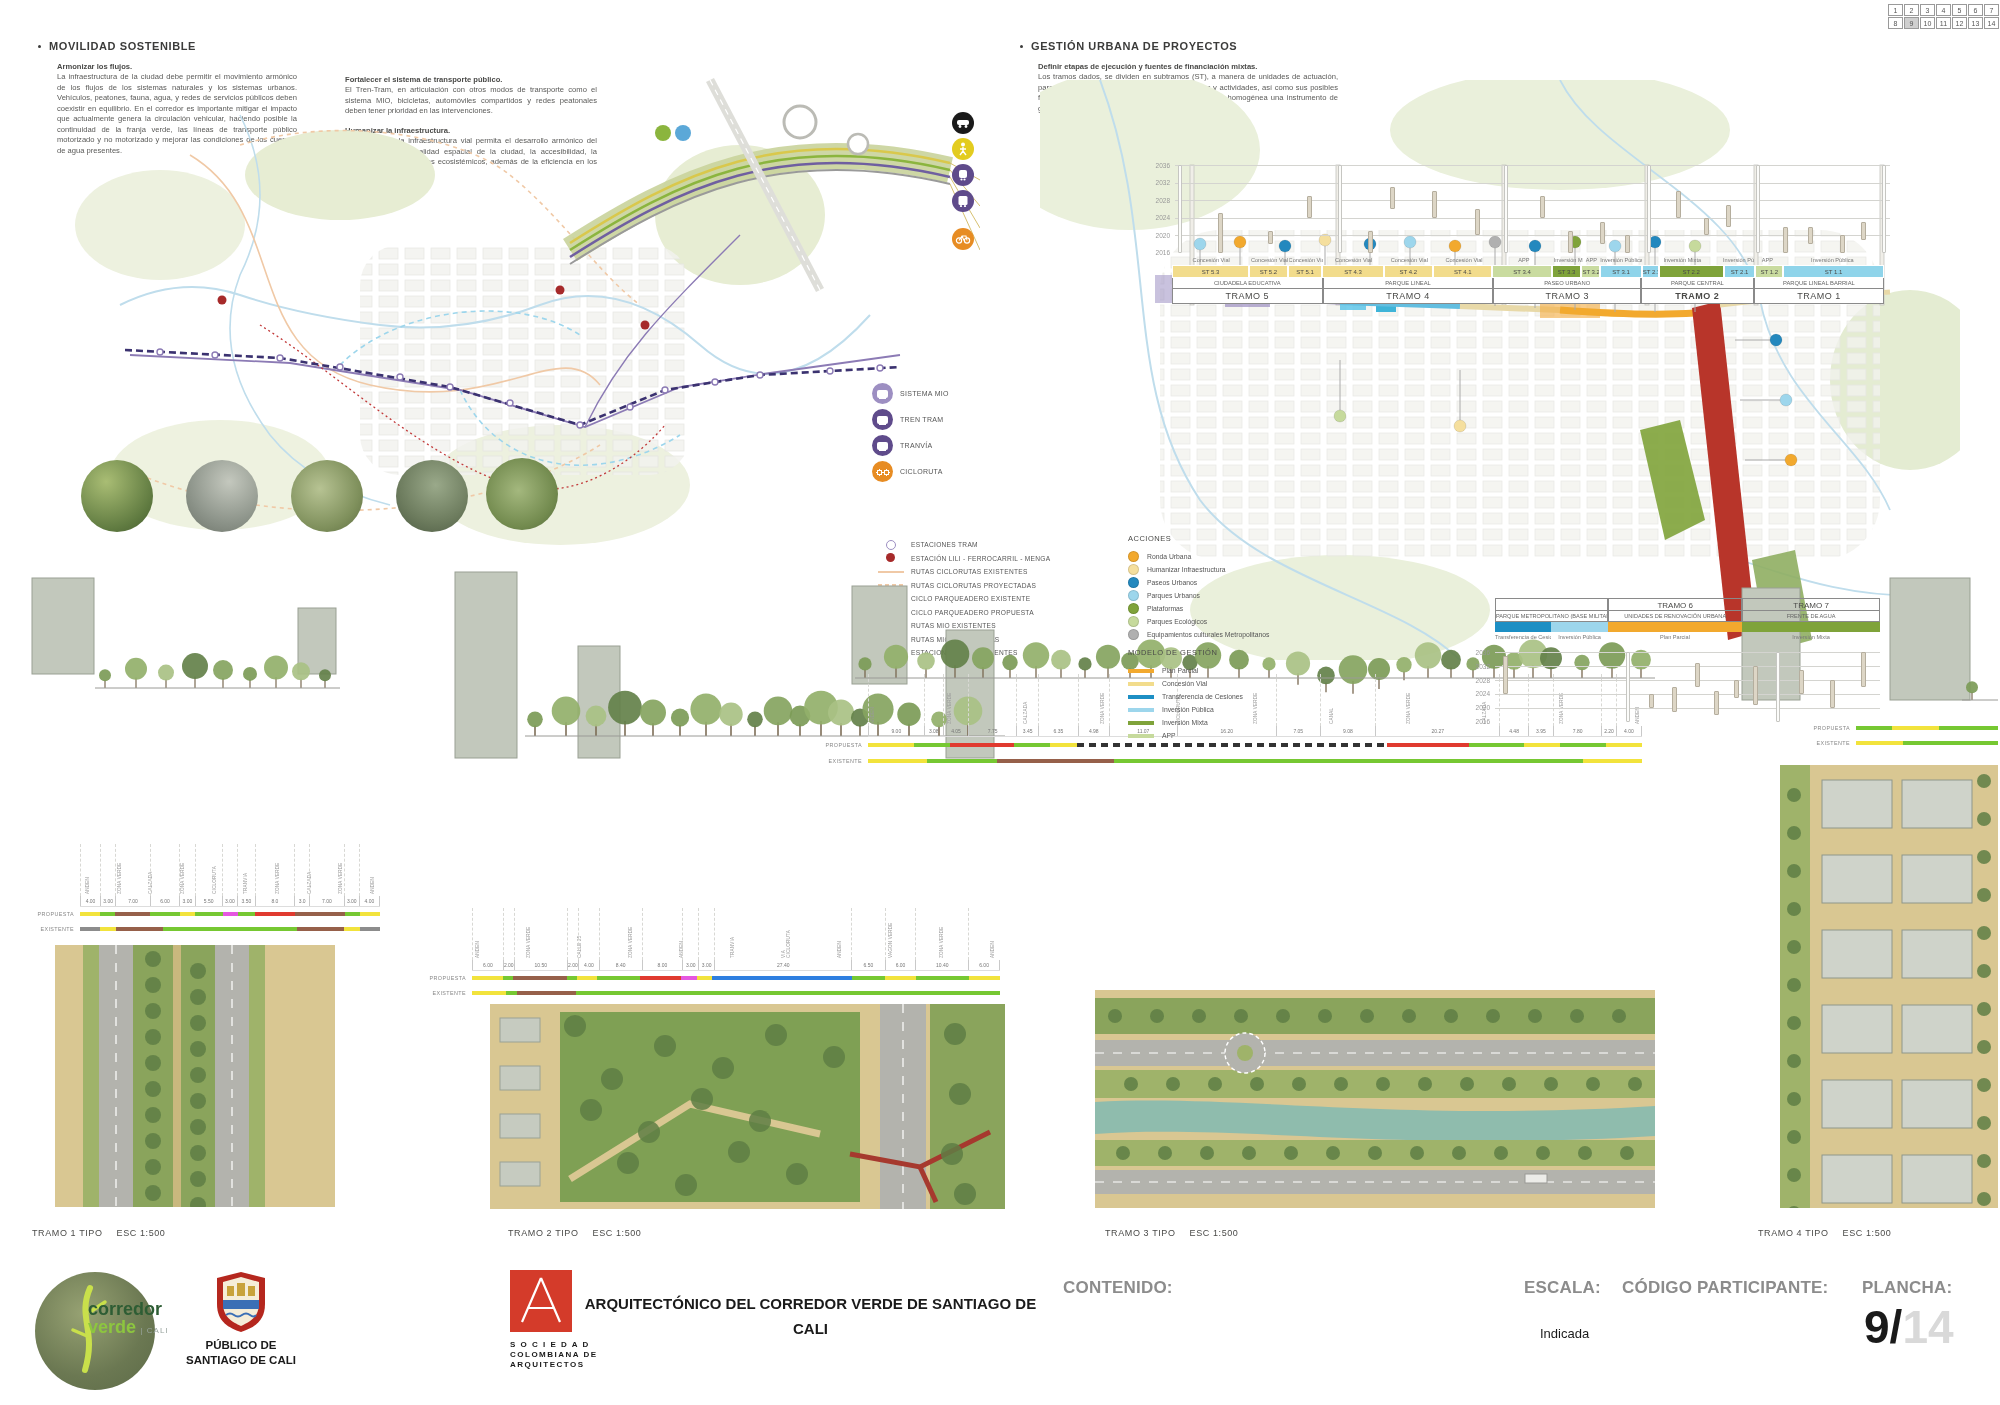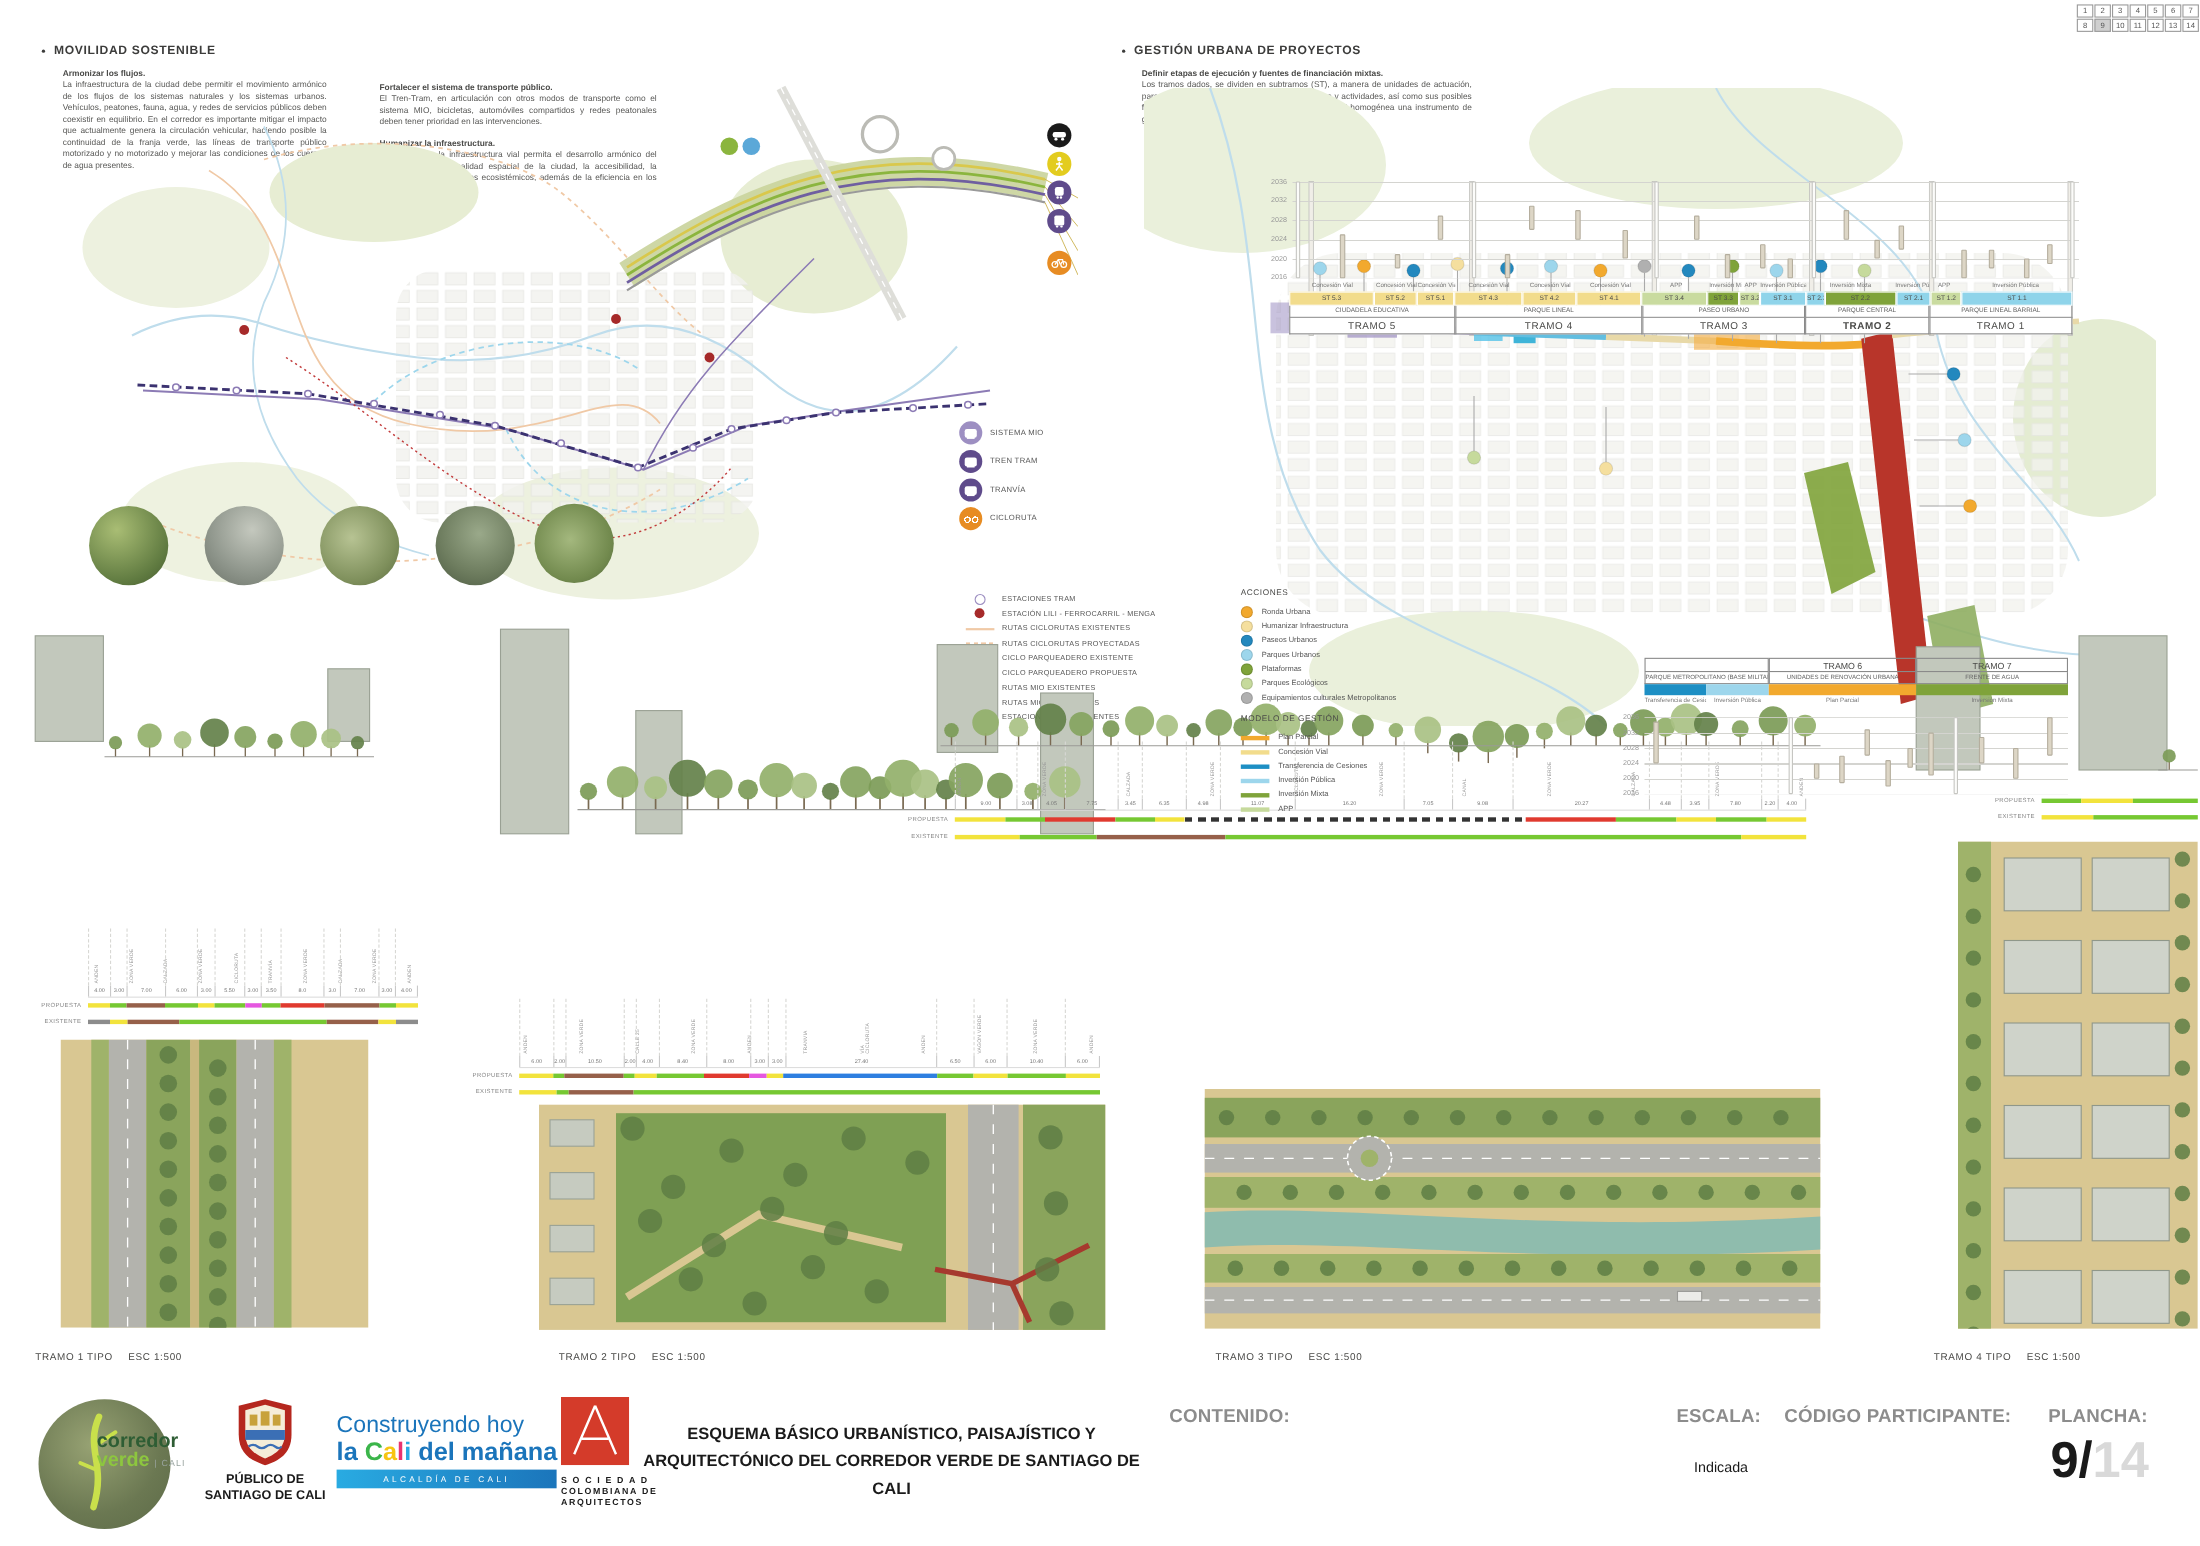--- a/index.html
+++ b/index.html
@@ -1158,43 +1158,36 @@
     <rect x="34" y="16" width="7" height="10" fill="#C8A23B"></rect>
     <rect x="9" y="30" width="36" height="9" fill="#3B6FB5"></rect>
     <path d="M12,45 q4,-3 8,0 t8,0 t8,0 t6,0" stroke="#3B6FB5" stroke-width="2" fill="none"></path>
   </svg>
   <div class="abs alc-lines" style="left:170px;top:76px;width:142px">
 
   <div>PÚBLICO DE</div>
       <div>SANTIAGO DE CALI</div>
     </div>
 
-  <div class="abs" style="left:306px;top:22px">
-    <div style="font-size:21px;color:#1B75BB;line-height:1.1">Construyendo hoy</div>
-    <div id="cali-line" style="font-size:23px;font-weight:bold;line-height:1.1"><span style="color: rgb(27, 117, 187);">la </span><span style="color: rgb(59, 181, 74);">C</span><span style="color: rgb(247, 197, 18);">a</span><span style="color: rgb(232, 51, 110);">l</span><span style="color: rgb(41, 171, 226);">i</span><span style="color: rgb(27, 117, 187);"> del mañana</span></div>
-    <div style="margin-top:4px;width:200px;height:17px;background:linear-gradient(90deg,#29ABE2,#1B75BB);
-         color:#fff;font-size:7.5px;letter-spacing:3px;text-align:center;line-height:17px">ALCALDÍA DE CALI</div>
-  </div>
 
   <div class="abs" style="left:510px;top:8px">
     <svg width="62" height="62">
       <rect width="62" height="62" fill="#D43B2A"></rect>
       <path d="M31,8 L12,52 M31,8 L50,52 M19,38 H43" stroke="#fff" stroke-width="2.2" fill="none"></path>
     </svg>
     <div class="sca-lines">
 
     <div>S O C I E D A D</div>
         <div>COLOMBIANA DE</div>
         <div>ARQUITECTOS</div>
       </div>
   </div>
 
   <div class="abs comp-title" style="left:578px;top:30px;width:465px">
 
-      <div>ESQUEMA BÁSICO URBANÍSTICO, PAISAJÍSTICO Y</div>
       <div>ARQUITECTÓNICO DEL CORREDOR VERDE DE SANTIAGO DE CALI</div>
     </div>
 
   <div class="abs foot-label" style="left:1063px;top:16px">CONTENIDO:</div>
   <div class="abs foot-label" style="left:1524px;top:16px">ESCALA:</div>
   <div class="abs foot-label" style="left:1622px;top:16px">CÓDIGO PARTICIPANTE:</div>
   <div class="abs foot-label" style="left:1862px;top:16px">PLANCHA:</div>
   <div class="abs" style="left:1540px;top:64px;font-size:13px;color:#1a1a1a">Indicada</div>
   <div class="abs" style="left:1864px;top:38px;font-size:46px;font-weight:bold">
     <span style="color:#1a1a1a">9/</span><span style="color:#D9D9D9">14</span>

